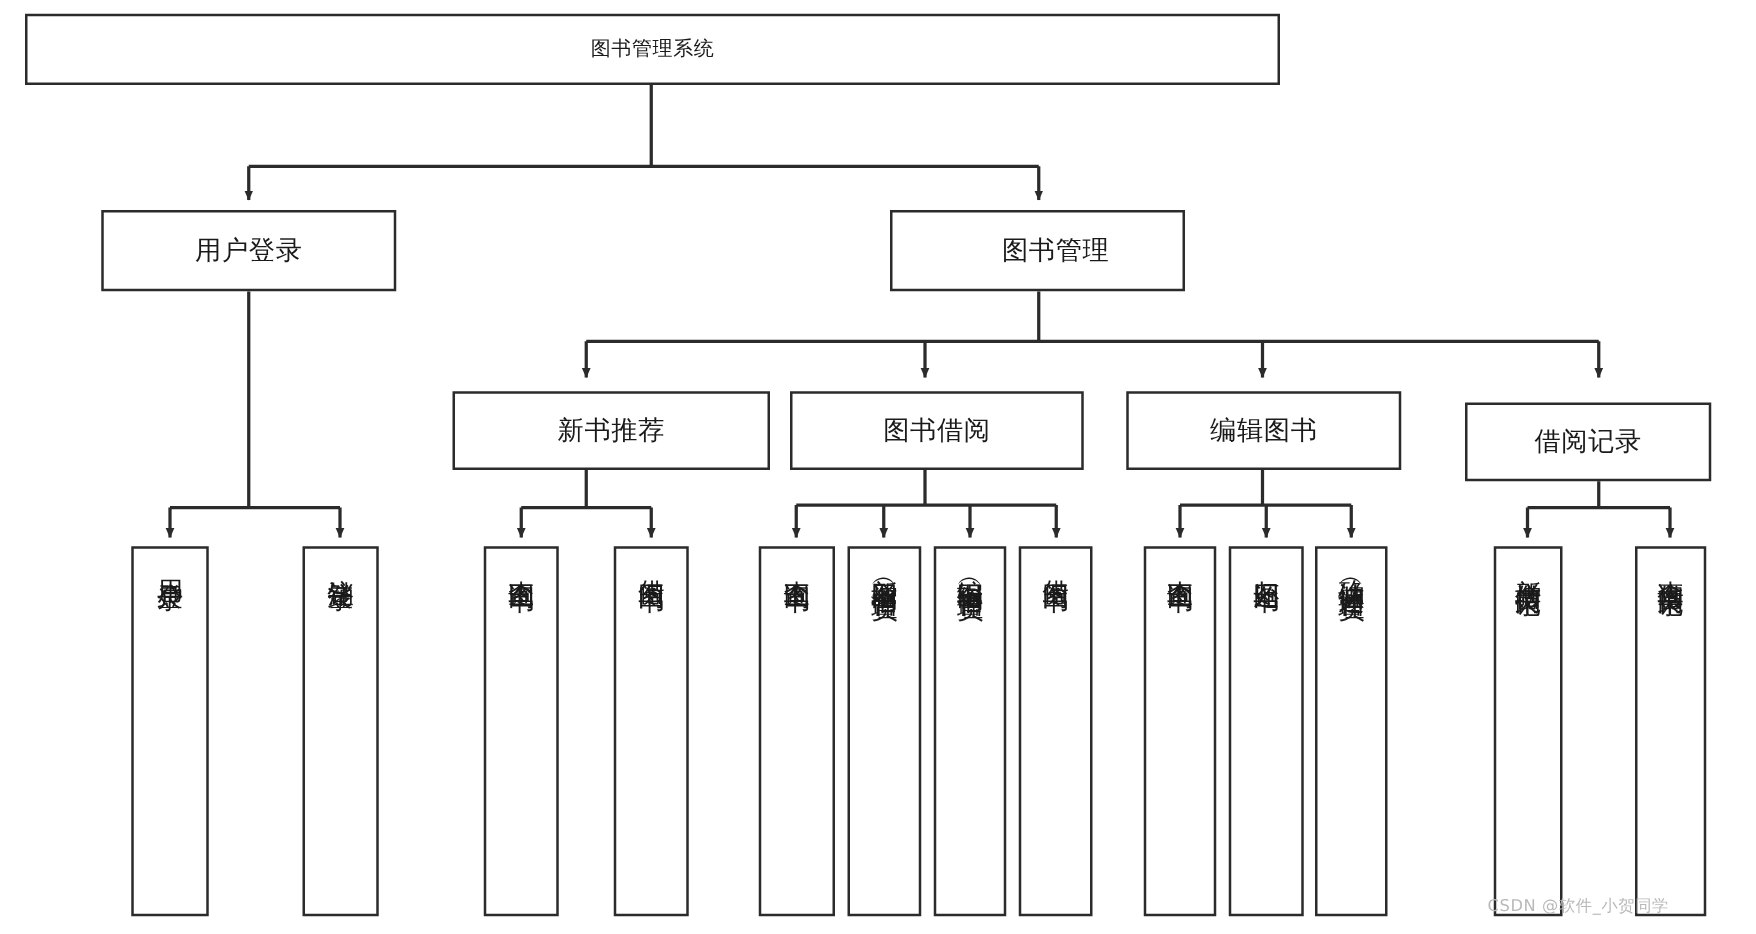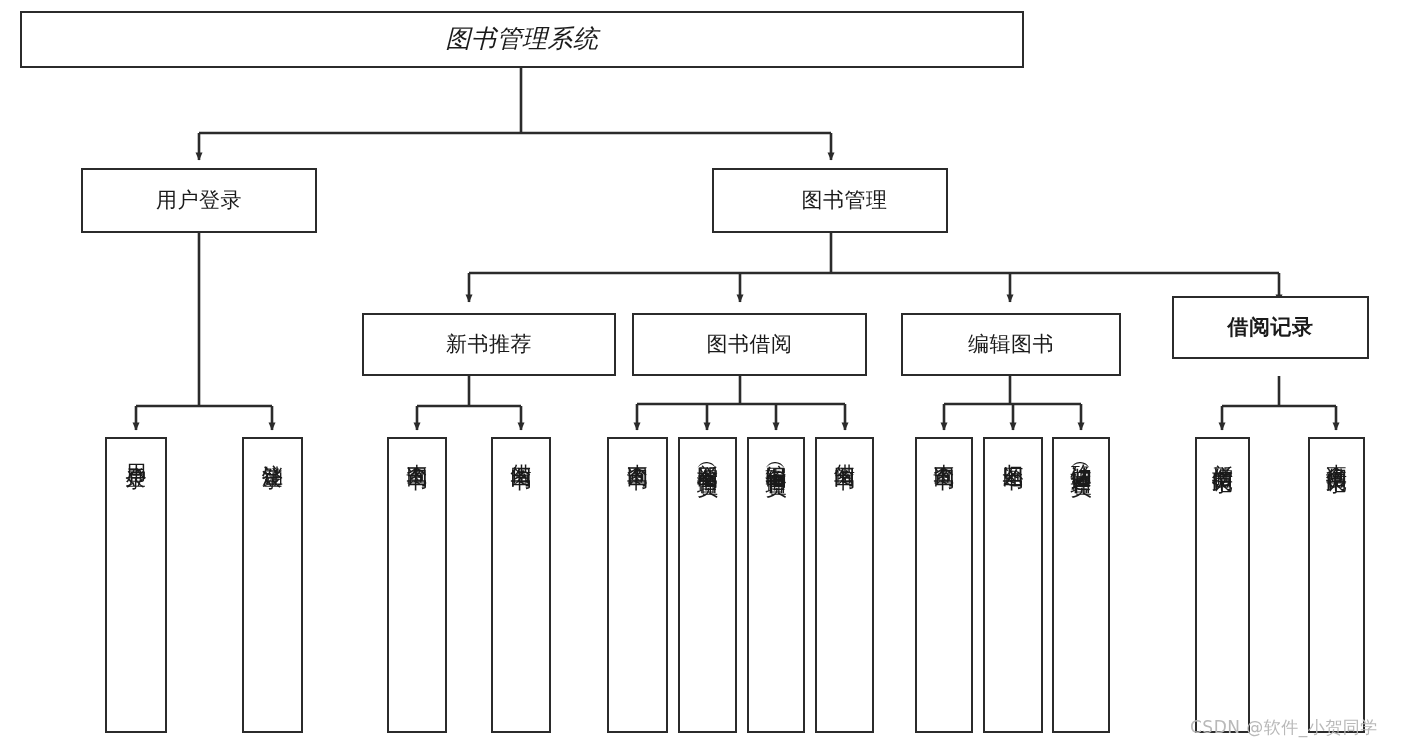--- a/index.html
+++ b/index.html
@@ -42,42 +42,41 @@
     text-align: center;
     line-height: 1.14;
     letter-spacing: 0.5px;
     white-space: nowrap;
   }
   
   .node.horiz .node-label {
     font-size: 21px;
   }
   .node.root .node-label {
-    font-size: 25px;
-    font-style: italic;
+    font-size: 16px;
   }
   
   .node.vert {
     align-items: flex-start;
     justify-content: center;
     padding-top: 8px;
   }
   .node.vert .node-label {
     writing-mode: vertical-rl;
     text-orientation: upright;
     font-size: 21px;
     line-height: 1.05;
     letter-spacing: 2px;
     white-space: nowrap;
   }
   .watermark {
     position: absolute;
     z-index: 5;
     color: #b9b9b9;
-    font-size: 17px;
+    font-size: 13px;
     letter-spacing: 0.5px;
     white-space: nowrap;
     font-family: "DejaVu Sans", "Liberation Sans", sans-serif;
   }
 </style>
 </head>
 <body>
 
 <div id="diagram-canvas">
 
@@ -148,21 +147,21 @@
   </div>
 
   <div class="node horiz" style="left:632px; top:313px; width:235px; height:63px;">
     <span class="node-label">图书借阅</span>
   </div>
 
   <div class="node horiz" style="left:901px; top:313px; width:220px; height:63px;">
     <span class="node-label">编辑图书</span>
   </div>
 
-  <div class="node horiz" style="left:1172px; top:296px; width:197px; height:63px;font-weight:bold;">
+  <div class="node horiz" style="left:1172px; top:322px; width:197px; height:63px;">
     <span class="node-label">借阅记录</span>
   </div>
 
   <div class="node vert" style="left:105px; top:437px; width:62px; height:296px;">
     <span class="node-label">用户登录</span>
   </div>
 
   <div class="node vert" style="left:242px; top:437px; width:61px; height:296px;">
     <span class="node-label">注销登录</span>
   </div>

